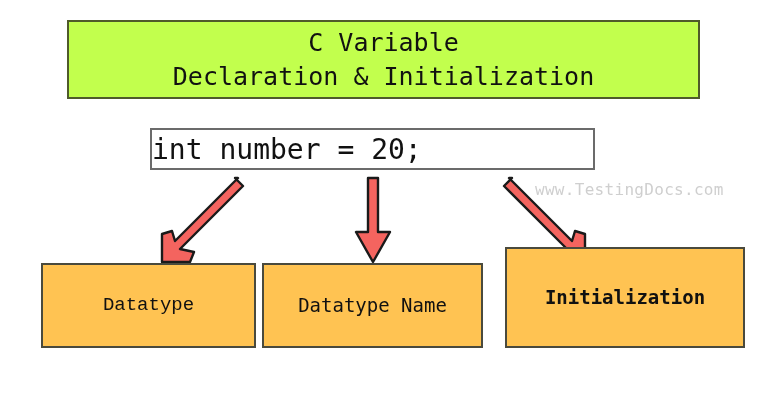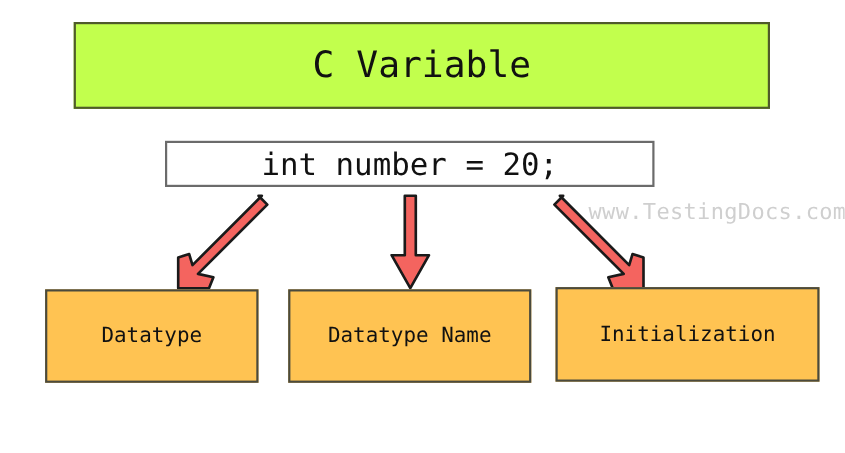--- a/index.html
+++ b/index.html
@@ -26,52 +26,52 @@
     background: #c2ff4d;
     border: 2px solid #4f5b2a;
     box-sizing: border-box;
     display: flex;
     flex-direction: column;
     align-items: center;
     justify-content: center;
     line-height: 1.35;
   }
   .title-line {
-    font-size: 33px;
+    font-size: 25px;
     color: #111111;
     letter-spacing: 0px;
     white-space: pre;
   }
 
   
   .code-box {
     position: absolute;
     left: 150px;
     top: 128px;
     width: 445px;
     height: 42px;
     background: #ffffff;
     border: 2px solid #6b6b6b;
     box-sizing: border-box;
     display: flex;
     align-items: center;
-    justify-content: center;
+    justify-content: flex-start;
   }
   .code-text {
     font-size: 28px;
     color: #111111;
     white-space: pre;
   }
 
   
   .watermark {
     position: absolute;
     left: 535px;
     top: 180px;
-    font-size: 20px;
+    font-size: 16px;
     color: #cfcfcf;
     white-space: pre;
     letter-spacing: 0.3px;
   }
 
   
   .arrows {
     position: absolute;
     left: 0;
     top: 0;
@@ -90,31 +90,32 @@
     flex-direction: column;
     align-items: center;
     justify-content: center;
     line-height: 1.4;
   }
   .term-line {
     font-size: 19px;
     color: #111111;
     white-space: pre;
   }
-  #box-datatype { left: 41px;  top: 263px; width: 194px; height: 85px; }
+  #box-datatype { left: 41px;  top: 263px; width: 215px; height: 85px; font-family: Liberation Mono, monospace; }
   #box-identifier { left: 262px; top: 263px; width: 221px; height: 85px; }
-  #box-initvalue { left: 505px; top: 261px; width: 240px; height: 86px; }
+  #box-initvalue { left: 505px; top: 247px; width: 240px; height: 101px; font-weight: bold; }
 </style>
 </head>
 <body>
 
 <div id="canvas">
 
   <div class="title-box">
     <div class="title-line">C Variable</div>
+    <div class="title-line">Declaration &amp; Initialization</div>
   </div>
 
   <div class="code-box">
     <div class="code-text">int number = 20;</div>
   </div>
 
   <div class="watermark">www.TestingDocs.com</div>
 
   <svg class="arrows" viewBox="0 0 768 412" width="768" height="412">
 

